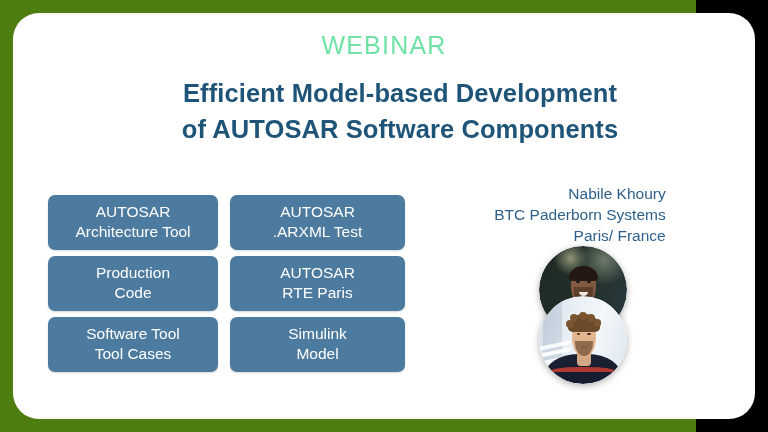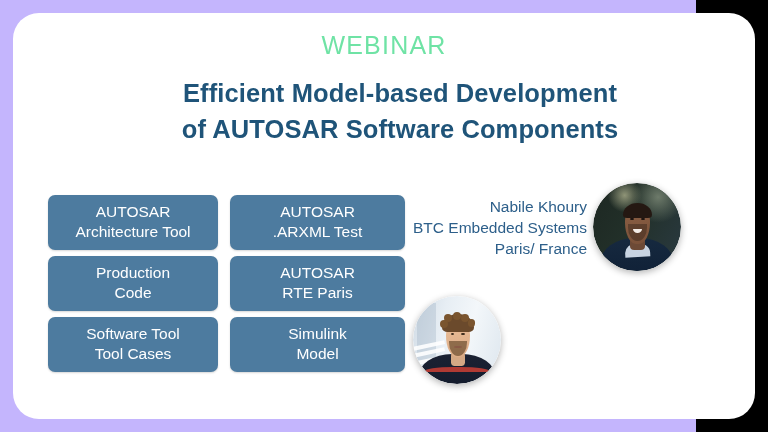--- a/index.html
+++ b/index.html
@@ -12,21 +12,21 @@
     height: 432px;
     overflow: hidden;
     font-family: "Liberation Sans", sans-serif;
     -webkit-font-smoothing: antialiased;
   }
 
   .slide-root {
     position: relative;
     width: 696px;
     height: 432px;
-    background: #c4b5fd;
+    background: #4d7c0f;
   }
 
   .card {
     position: absolute;
     left: 13px;
     top: 13px;
     width: 742px;
     height: 406px;
     background: #ffffff;
     border-radius: 26px;
@@ -89,20 +89,22 @@
     justify-content: flex-start;
     box-shadow: 0 1px 2px rgba(0,0,0,0.16);
   }
   .chip span { display: block; }
 
   
   .speaker {
     position: absolute;
     display: flex;
     align-items: center;
+    justify-content: flex-end;
+    flex-direction: column;
   }
   .speaker-1 { left: 400px; top: 170px; width: 340px; }
   .speaker-2 { left: 400px; top: 283px; width: 340px; }
 
   .speaker-text {
     text-align: right;
     color: #2d5f8a;
     font-size: 15.5px;
     line-height: 21px;
     padding-right: 6px;
@@ -322,21 +324,21 @@
       </div>
       <div class="chip">
         <span>Simulink</span>
         <span>Model</span>
       </div>
     </div>
 
     <div class="speaker speaker-1">
       <div class="speaker-text">
         <span class="nm">Nabile Khoury</span>
-        <span class="nm">BTC Embedded Systems</span>
+        <span class="nm">BTC Paderborn Systems</span>
         <span class="nm">Paris/ France</span>
       </div>
       <div class="avatar">
         <div class="avatar-inner">
           <div class="av1-bg"></div>
           <div class="av1-body"></div>
           <div class="av1-collar"></div>
           <div class="av1-neck"></div>
           <div class="av1-face"></div>
           <div class="av1-beard"></div>

